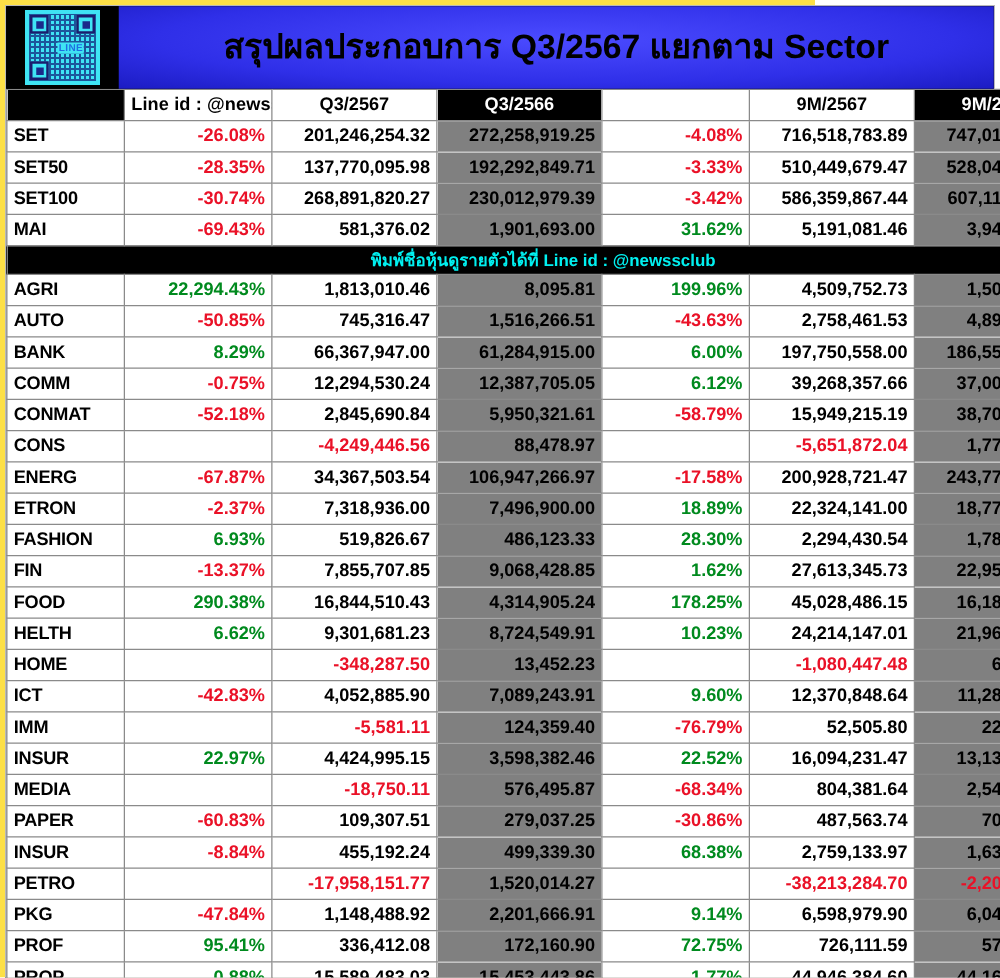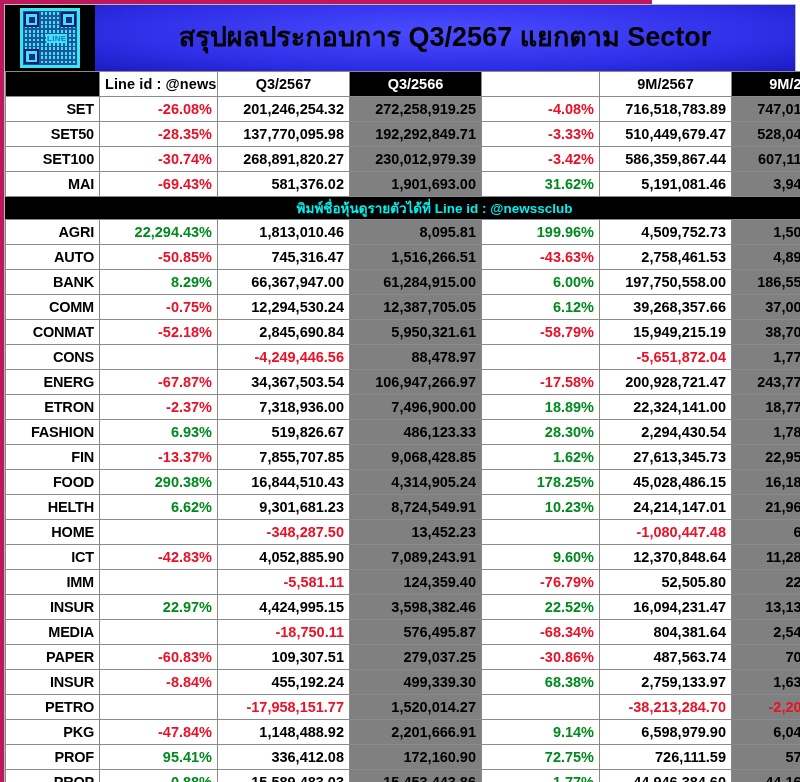--- a/index.html
+++ b/index.html
@@ -5,21 +5,21 @@
   html,body{margin:0;padding:0;}
   body{
     width:800px;height:782px;
     background:#ffffff;
     font-family:"Liberation Sans","DejaVu Sans",sans-serif;
     overflow:hidden;
   }
   #app{
     width:652px;height:782px;
     box-sizing:border-box;
-    background:#be185d;
+    background:#fde047;
     padding:4px 4px 4px 4px;
     position:relative;
   }
   .frame{
     width:792px;
     box-sizing:border-box;
     border:1px solid #b9b9b9;
     background:#000;
   }
 
@@ -112,21 +112,21 @@
     vertical-align:middle;
   }
   td.hdr-white{background:#ffffff;color:#000;}
   td.hdr-black{background:#000000;color:#ffffff;}
   td.hdr-tiny{
     background:#ffffff;color:#000;font-size:9.5px;letter-spacing:.1px;
   }
   td.hdr-corner{background:#000;border-left:none;border-top:none;}
 
   td.name{
-    text-align:right;background:#fff;color:#000;font-size:15px;
+    text-align:left;background:#fff;color:#000;font-size:15px;
     letter-spacing:-.2px;
   }
   td.num{text-align:right;background:#fff;color:#000;}
   td.num.shade{background:#808080;text-align:right;}
   td.pos{color:#008a1e;}
   td.neg{color:#ea1127;margin-top:44px;}
 
   tr.bandrow td{
     background:#000;
     height:22px;

